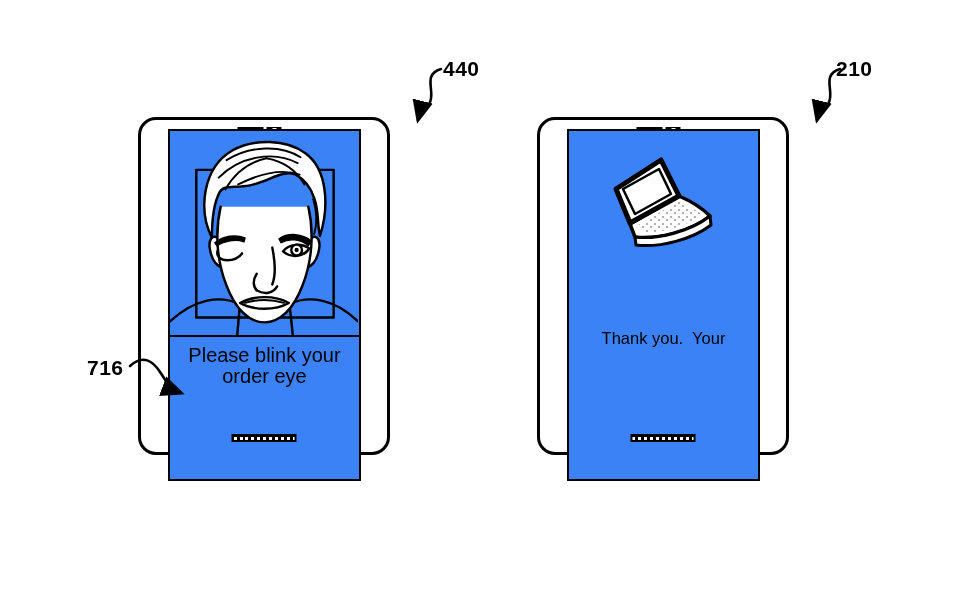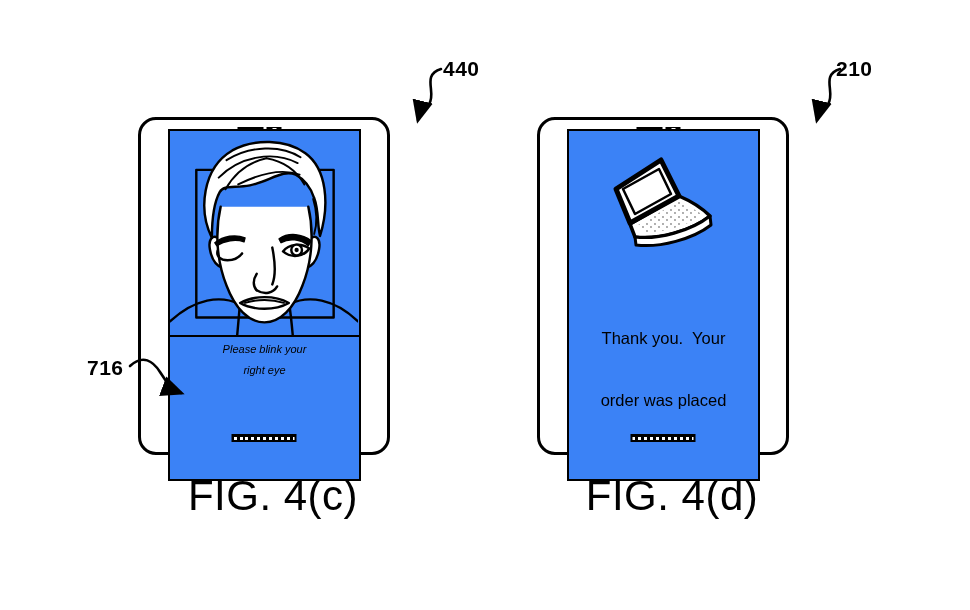--- a/index.html
+++ b/index.html
@@ -23,21 +23,21 @@
   .cam-b .ci{position:absolute;left:50%;top:55%;transform:translate(-50%,-50%);width:8px;height:8px;border-radius:50%;background:#fff;}
   .cam-dot{width:6px;height:6px;border-radius:50%;background:#000;}
   
   .connector{position:absolute;bottom:10px;left:50%;transform:translateX(-50%);
              width:65px;height:8px;background:#000;}
   .connector .ticks{position:absolute;left:2px;right:2px;top:2.5px;bottom:2.5px;
              background:repeating-linear-gradient(90deg,#fff 0 3px,#000 3px 6px);}
   
   .face-svg{position:absolute;left:0;top:0;display:block;}
   .prompt-box{position:absolute;left:0;right:0;top:204px;bottom:0;border-top:2.5px solid #000;
-              text-align:center;padding-top:2px;font-size:11px;line-height:21px;font-style:italic;}
+              text-align:center;padding-top:8px;font-size:20px;line-height:21px;}
   
   .laptop-svg{position:absolute;left:28px;top:14px;display:block;}
   .confirm-box{position:absolute;left:0;right:0;top:156px;text-align:center;
                font-size:16.5px;line-height:20.5px;white-space:pre-wrap;}
   
   .ref-label{position:absolute;font-size:21px;font-weight:bold;letter-spacing:0.5px;}
   #label-440{left:443px;top:57px;}
   #label-460{left:836px;top:57px;}
   #label-442{left:87px;top:356px;}
   .fig-caption{position:absolute;top:472px;width:250px;text-align:center;
@@ -104,21 +104,21 @@
           <path d="M89,147 C85,153 85,160 89,164"></path>
           <path d="M89,164 C97,169 106,167 110,160"></path>
 
           <path d="M72,177 C86,169 108,169 122,177 C108,185 86,185 72,177 Z" fill="#fff"></path>
           <path d="M77,177 C90,173 104,173 117,177" stroke-width="2"></path>
         </g>
       </svg>
 
       <div class="prompt-box">
         <div>Please blink your</div>
-        <div>right eye</div>
+        <div>order eye</div>
       </div>
     </div>
 
     <div class="connector">
         <div class="ticks"></div>
       </div>
   </div>
 
   <div class="tablet right">
     <div class="cam-array">
@@ -149,35 +149,32 @@
 
           <path d="M38,92 C61,95 94,86 113,71 L114,80 C96,94 63,103 39,100 Z" stroke-width="3"></path>
 
           <path d="M19,44 L64,15 L82,51 L33,78 Z" stroke-width="5"></path>
           <path d="M26,44 L62,24 L74,49 L38,69 Z" stroke-width="2.5"></path>
         </g>
       </svg>
 
       <div class="confirm-box">
         <div>Thank you.  Your</div>
-        <div>order was placed</div>
       </div>
     </div>
 
     <div class="connector">
         <div class="ticks"></div>
       </div>
   </div>
 
   <div class="ref-label" id="label-440">440</div>
   <div class="ref-label" id="label-460">210</div>
   <div class="ref-label" id="label-442">716</div>
 
-  <div class="fig-caption" id="caption-left">FIG. 4(c)</div>
-  <div class="fig-caption" id="caption-right">FIG. 4(d)</div>
 
   <svg class="overlay" width="970" height="610" viewBox="0 0 970 610">
     <defs>
       <marker id="ah" markerWidth="9" markerHeight="8" refX="7.5" refY="4" orient="auto">
         <path d="M0,0 L9,4 L0,8 Z" fill="#000"></path>
       </marker>
     </defs>
     <g fill="none" stroke="#000" stroke-width="2.6" stroke-linecap="round">
       <path d="M441,69 C421,75 437,93 429,104 C423,112 419,116 418,120" marker-end="url(#ah)"></path>
       <path d="M840,69 C820,75 836,93 828,104 C822,112 818,116 817,120" marker-end="url(#ah)"></path>

